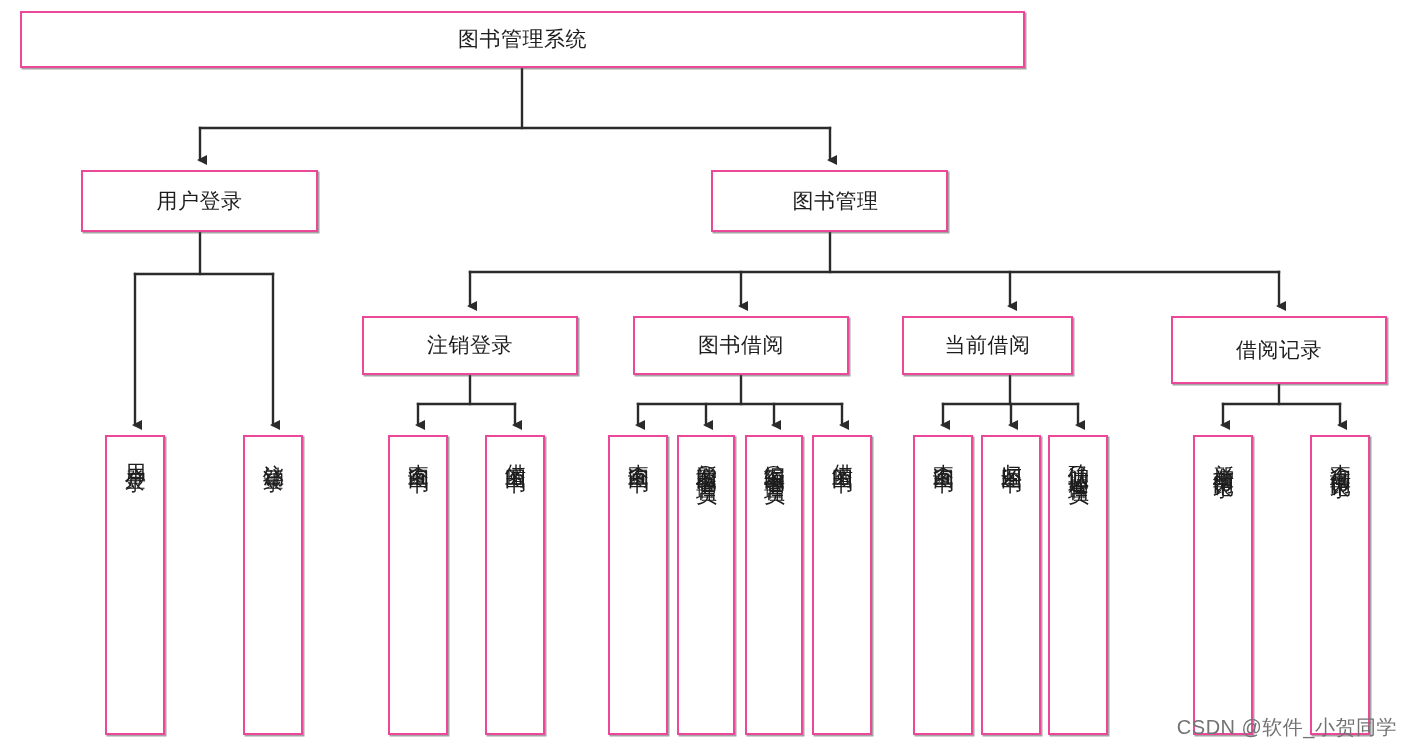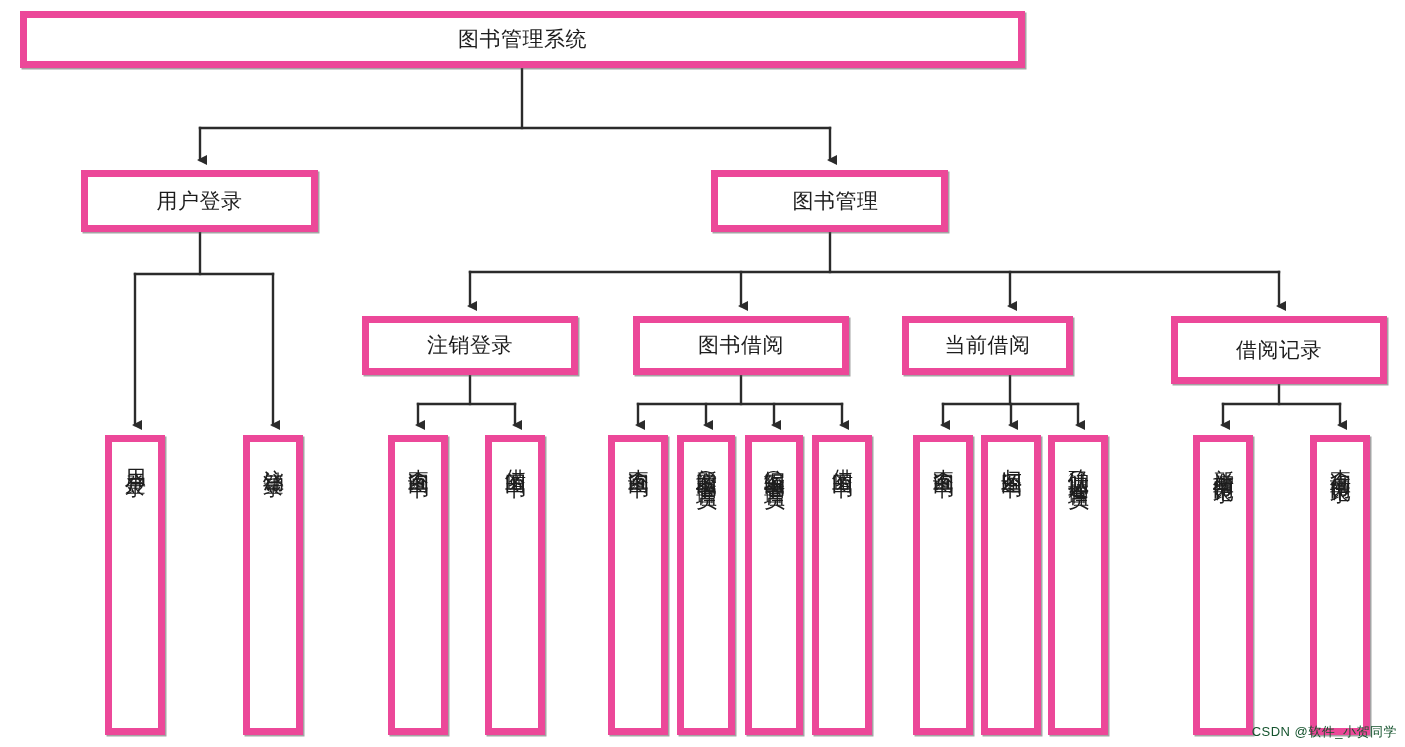--- a/index.html
+++ b/index.html
@@ -21,21 +21,21 @@
     position: absolute;
     left: 0;
     top: 0;
     width: 1405px;
     height: 747px;
   }
   .node-box {
     position: absolute;
     box-sizing: border-box;
     background: #ffffff;
-    border: 7px solid #ec4899;
+    border: 2px solid #ec4899;
     box-shadow: 1.5px 1.5px 0 rgba(90,90,90,0.55);
     display: flex;
     align-items: center;
     justify-content: center;
   }
   .node-label {
     color: #1d1d1d;
     font-size: 21px;
     line-height: 1.18;
     letter-spacing: 0.5px;
@@ -50,22 +50,22 @@
     text-orientation: upright;
     -webkit-writing-mode: vertical-rl;
     letter-spacing: 3px;
     font-size: 21px;
     white-space: nowrap;
   }
   .watermark {
     position: absolute;
     right: 8px;
     bottom: 6px;
-    font-size: 13px;
-    color: #14532d;
+    font-size: 20px;
+    color: #737373;
     letter-spacing: 0.5px;
     white-space: nowrap;
     pointer-events: none;
     text-align: right;
   }
 </style>
 </head>
 <body>
 
 <div id="canvas">

